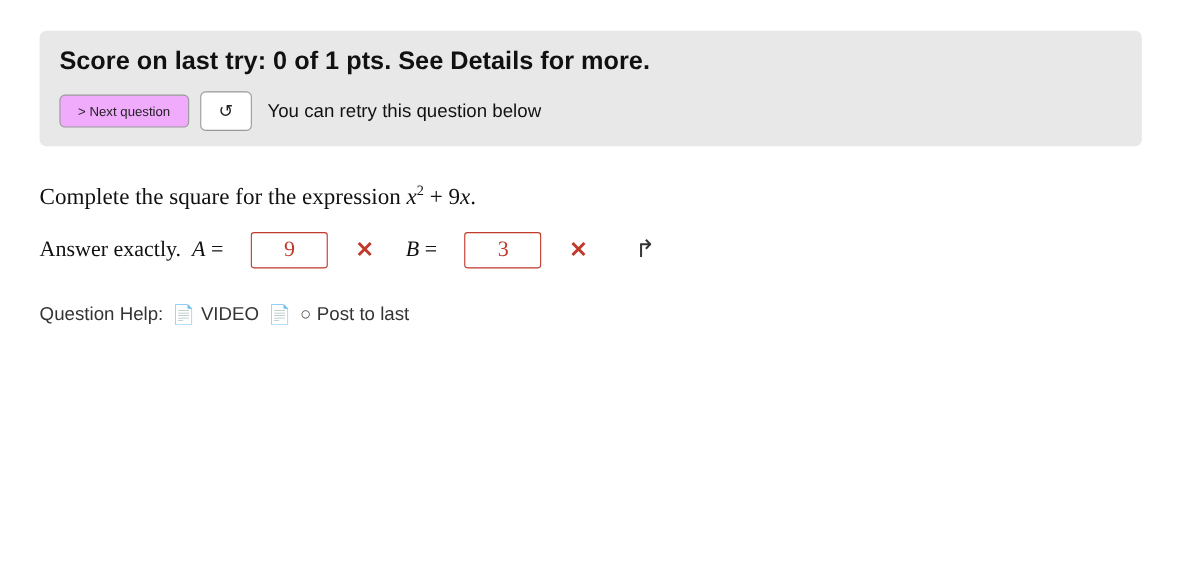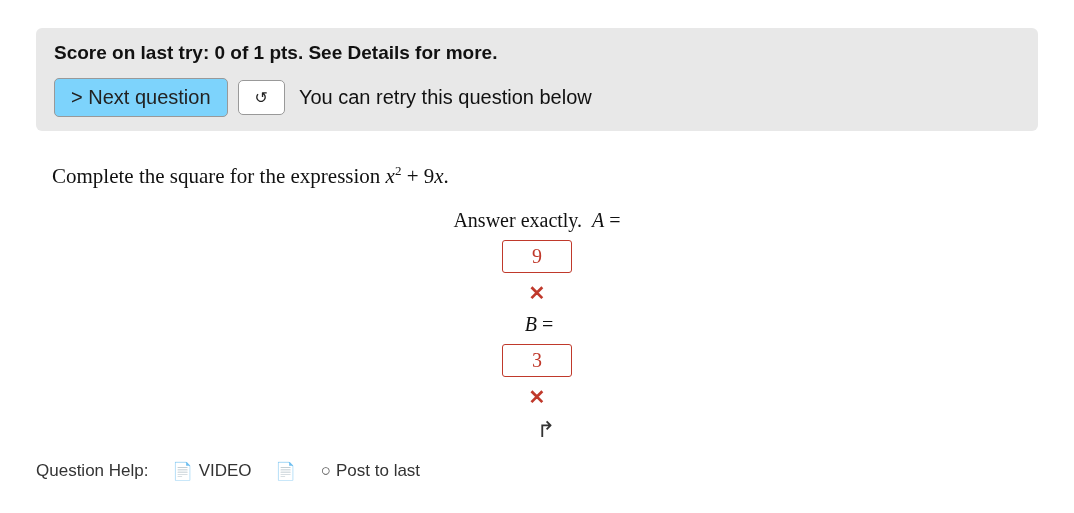--- a/index.html
+++ b/index.html
@@ -24,36 +24,36 @@
       background: #e8e8e8;
       border-radius: 6px;
       padding: 14px 18px 14px 18px;
       margin-bottom: 20px;
       display: flex;
       flex-direction: column;
       gap: 14px;
     }
     .score-text {
       font-family: Arial, sans-serif;
-      font-size: 19px;
+      font-size: 23px;
       font-weight: bold;
       color: #111;
     }
     .button-row {
       display: flex;
       flex-direction: row;
       align-items: center;
       gap: 0;
     }
     .btn-next {
       border: 1.5px solid #999;
-      background: #7dd3fc;
+      background: #f0abfc;
       border-radius: 5px;
       padding: 7px 16px;
-      font-size: 20px;
+      font-size: 12px;
       font-family: Arial, sans-serif;
       cursor: pointer;
       color: #222;
       display: flex;
       align-items: center;
       gap: 6px;
     }
     .btn-similar {
       border: 1.5px solid #999;
       background: #fff;
@@ -63,44 +63,42 @@
       font-family: Arial, sans-serif;
       cursor: pointer;
       color: #222;
       display: flex;
       align-items: center;
       gap: 6px;
       margin-left: 10px;
     }
     .retry-text {
       font-family: Arial, sans-serif;
-      font-size: 20px;
+      font-size: 17px;
       color: #111;
       margin-left: 14px;
     }
     .question-body {
       display: flex;
       flex-direction: column;
       gap: 10px;
       padding: 10px 0 0 0;
     }
     .q-line {
       font-size: 21px;
       color: #111;
       line-height: 1.5;
-      margin-left: 16px;
     }
     .answer-line {
       display: flex;
       align-items: center;
-      gap: 8px;
+      gap: 25px;
       font-size: 20px;
       color: #111;
       margin-top: 6px;
-      flex-direction: column;
     }
     .answer-box {
       border: 1.5px solid #aaa;
       border-radius: 3px;
       background: #fff;
       padding: 4px 10px;
       font-size: 20px;
       font-family: Georgia, serif;
       width: 70px;
       text-align: center;
@@ -112,25 +110,25 @@
       font-weight: bold;
     }
     .cursor-icon {
       font-size: 22px;
       color: #333;
       margin-left: 18px;
     }
     .help-row {
       display: flex;
       align-items: center;
-      gap: 24px;
+      gap: 8px;
       font-size: 17px;
       font-family: Arial, sans-serif;
       color: #333;
-      margin-top: 18px;
+      margin-top: 32px;
     }
     .help-label {
       font-weight: normal;
       color: #333;
     }
     .help-link {
       display: flex;
       align-items: center;
       gap: 5px;
       color: #333;

